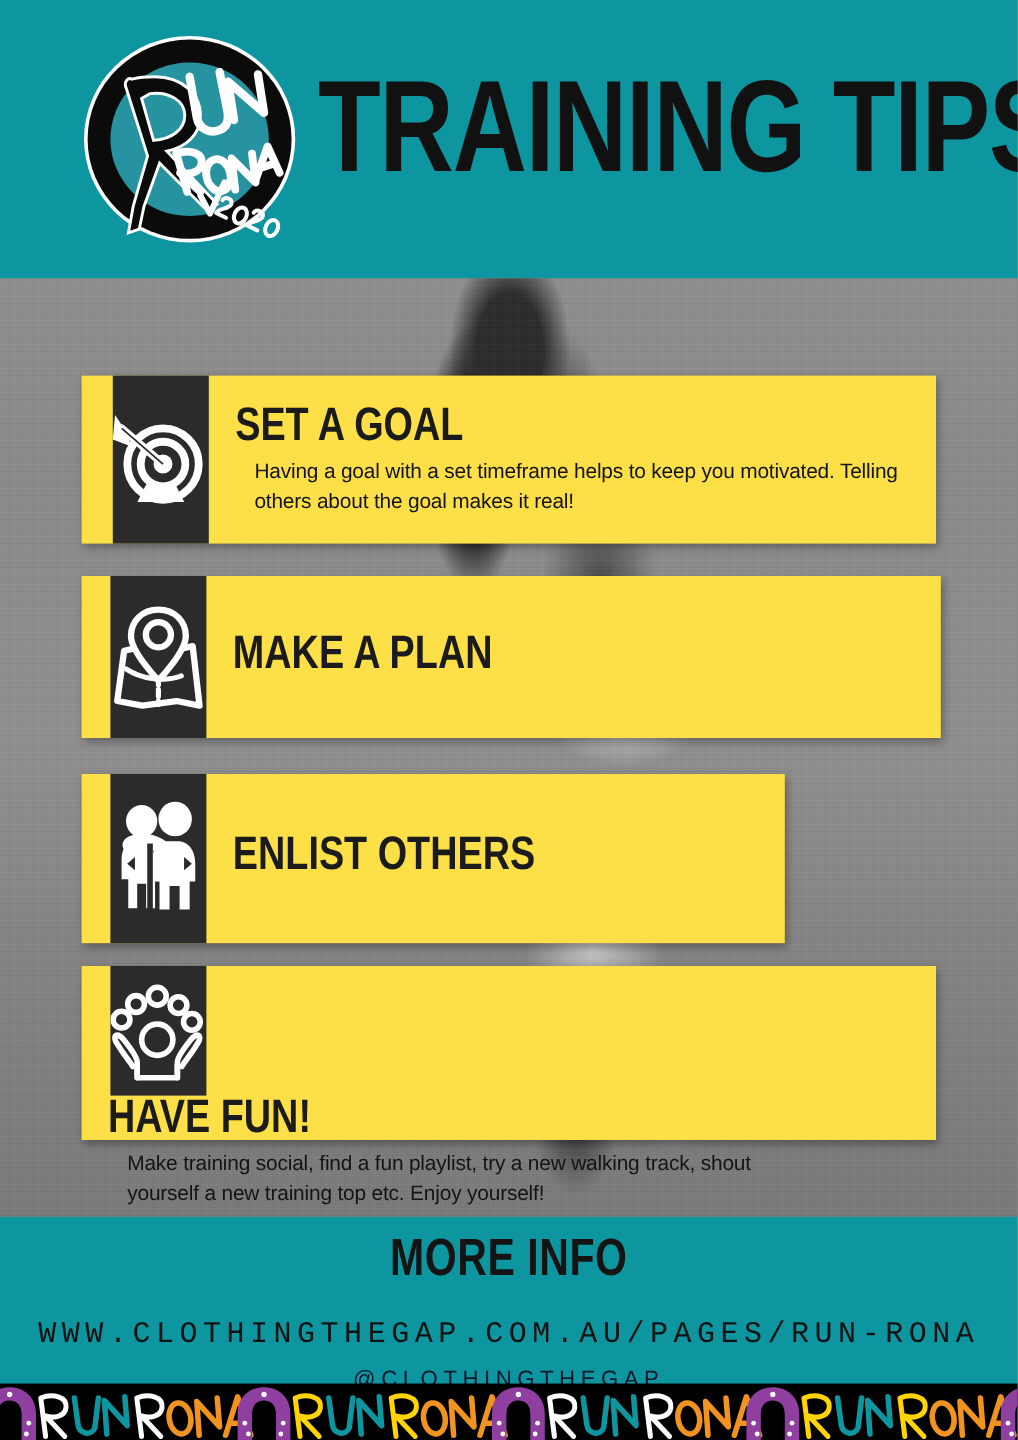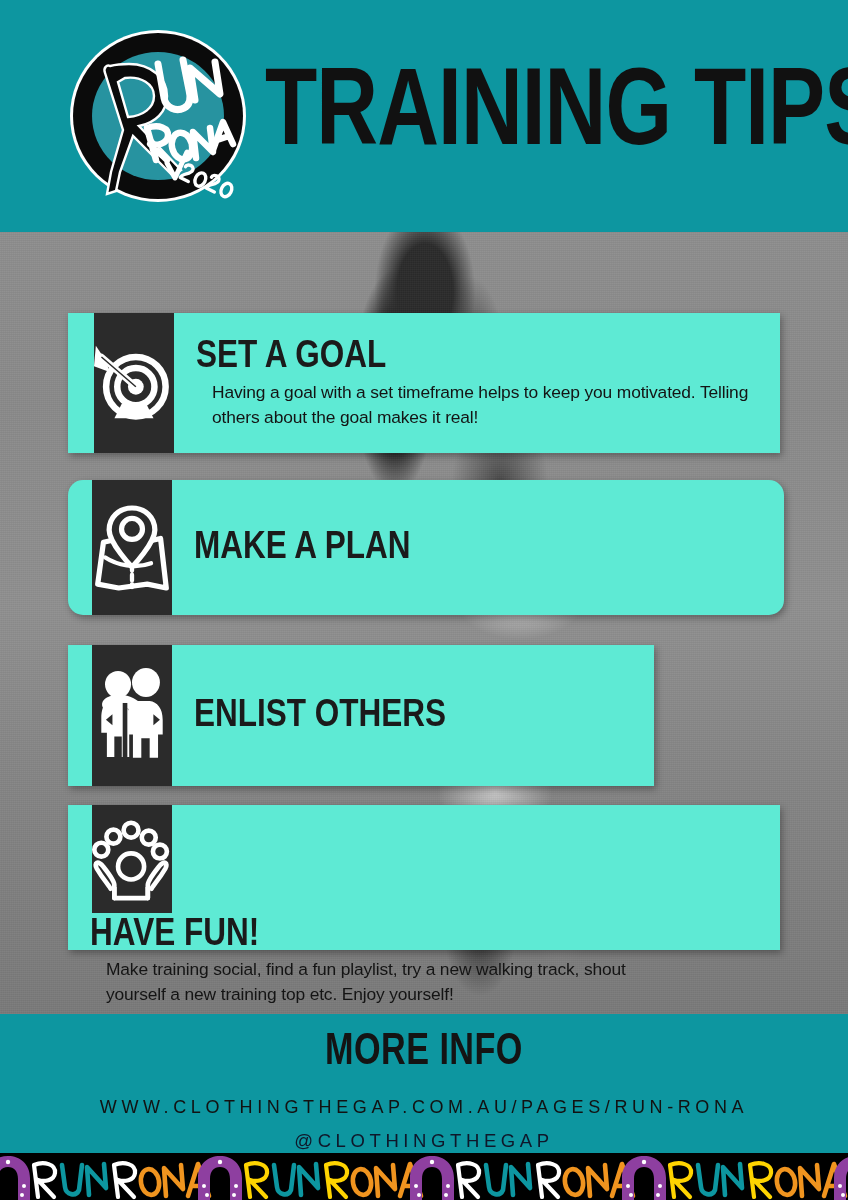--- a/index.html
+++ b/index.html
@@ -66,21 +66,21 @@
     background:
       repeating-linear-gradient(0deg, rgba(255,255,255,0.022) 0 1px, rgba(0,0,0,0.022) 1px 2px),
       repeating-linear-gradient(90deg, rgba(255,255,255,0.015) 0 1px, rgba(0,0,0,0.015) 1px 2px);
     opacity:.9;
   }
 
   
   .cards { position:absolute; left:0; top:232px; width:848px; }
   .card {
     position:absolute;
-    background:#5eead4;
+    background:#fde047;
     display:flex;
     box-shadow:2px 3px 7px rgba(0,0,0,0.32);
   }
   .icon-col {
     position:relative;
     width:80px;
     flex:0 0 80px;
     background:#2b2b2b;
     margin-left:24px;
     display:flex; align-items:center; justify-content:center;
@@ -107,21 +107,21 @@
     font-family:"Liberation Sans", sans-serif;
     font-size:17.4px;
     line-height:25px;
     color:#141414;
     letter-spacing:-0.15px;
     max-width:575px;
     margin-left:16px;
   }
 
   .c1 { left:68px; top:81px;  width:712px; height:140px; }
-  .c2 { left:68px; top:248px; width:716px; height:135px;border-radius:15px; }
+  .c2 { left:68px; top:248px; width:716px; height:135px; }
   .c3 { left:68px; top:413px; width:586px; height:141px; }
   .c4 { left:68px; top:573px; width:712px; height:145px;flex-direction:column; }
 
   .icon-col svg { display:block; }
 
   
   .footer {
     position:absolute; left:0; top:1014px;
     width:848px; height:176px;
     background:#0d96a0;
@@ -131,22 +131,22 @@
     font-family:"Liberation Sans Narrow","Liberation Sans", sans-serif;
     font-weight:bold;
     font-size:38px;
     line-height:38px;
     color:#141414;
     transform:scaleX(0.90) scaleY(1.15);
     margin-top:16px;
     letter-spacing:0.5px;
   }
   .url-line {
-    font-family:Liberation Sans, sans-serif;
-    font-size:18px;
+    font-family:Liberation Mono, monospace;
+    font-size:25px;
     letter-spacing:4.6px;
     color:#121212;
     margin-top:29px;
   }
   .handle-line {
     font-family:"Liberation Sans", sans-serif;
     font-size:18.5px;
     letter-spacing:4.6px;
     color:#0f172a;
     margin-top:12px;

